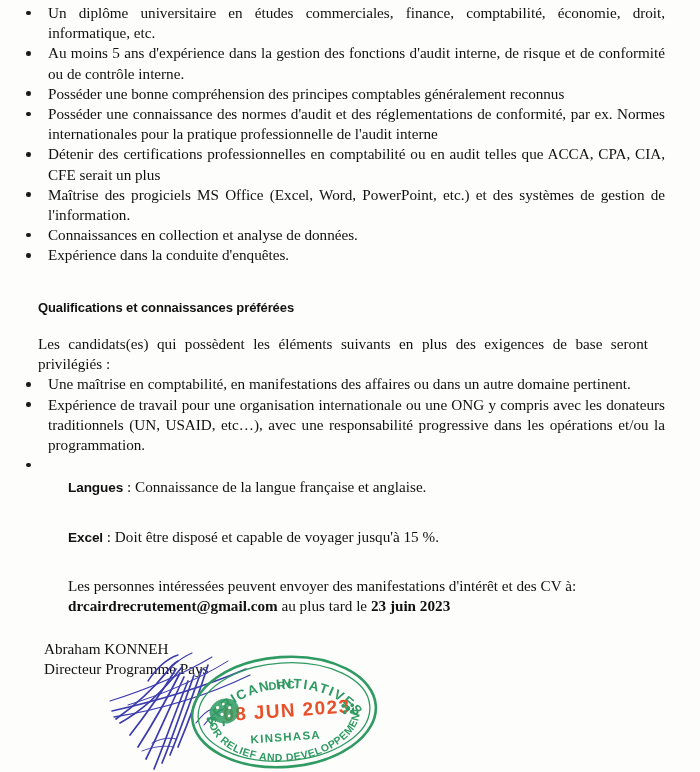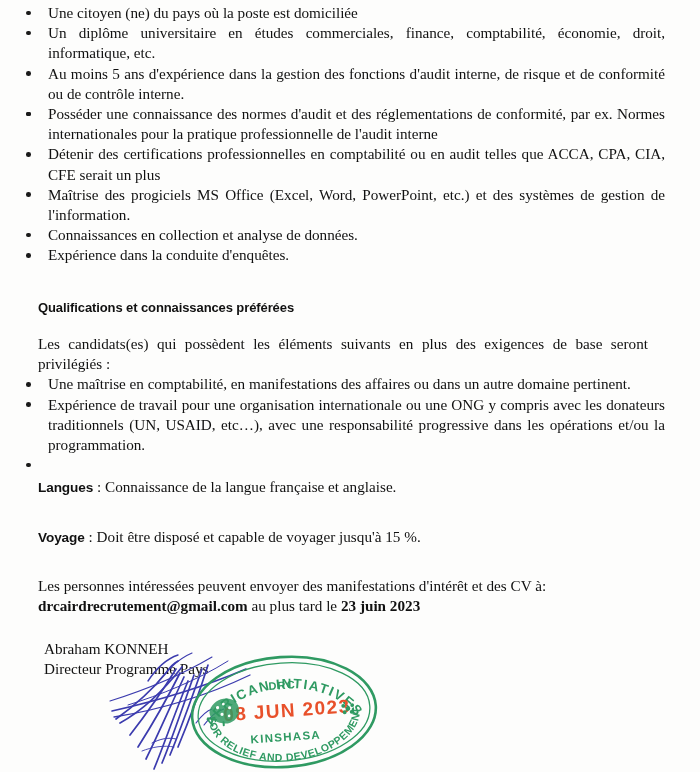--- a/index.html
+++ b/index.html
@@ -66,21 +66,21 @@
   .para {
     font-size: 15.2px;
     line-height: 20.4px;
     text-align: justify;
     text-justify: inter-word;
     padding-left: 38px;
     padding-right: 52px;
     margin: 0;
     color: #111;
   }
-  .para.no-justify { text-align: left; }
+  .para.no-justify { text-align: left; margin-left: 30px; }
 
   .label-bold {
     font-family: "Liberation Sans", sans-serif;
     font-weight: bold;
     font-size: 13.6px;
     letter-spacing: -0.1px;
   }
   .bold-serif {
     font-weight: bold;
   }
@@ -132,32 +132,29 @@
 </style>
 </head>
 <body>
 
 <div class="page">
 
   <div class="list-wrap">
     <ul class="bullet-list list-top">
       <li>
         <span class="bullet-dot"></span>
-        <span>Une citoyen (ne) du pays où la poste est domiciliée</span>
-      </li>
-      <li>
-        <span class="bullet-dot"></span>
         <span>Un diplôme universitaire en études commerciales, finance, comptabilité, économie, droit, informatique, etc.</span>
       </li>
       <li>
         <span class="bullet-dot"></span>
         <span>Au moins 5 ans d'expérience dans la gestion des fonctions d'audit interne, de risque et de conformité ou de contrôle interne.</span>
       </li>
       <li>
         <span class="bullet-dot"></span>
+        <span>Posséder une bonne compréhension des principes comptables généralement reconnus</span>
       </li>
       <li>
         <span class="bullet-dot"></span>
         <span>Posséder une connaissance des normes d'audit et des réglementations de conformité, par ex. Normes internationales pour la pratique professionnelle de l'audit interne</span>
       </li>
       <li>
         <span class="bullet-dot"></span>
         <span>Détenir des certifications professionnelles en comptabilité ou en audit telles que ACCA, CPA, CIA, CFE serait un plus</span>
       </li>
       <li>
@@ -201,21 +198,21 @@
 
   <div class="sp-22"></div>
 
   <p class="para no-justify">
     <span class="label-bold">Langues</span><span> : </span><span>Connaissance de la langue française et anglaise.</span>
   </p>
 
   <div class="sp-28"></div>
 
   <p class="para no-justify">
-    <span class="label-bold">Voyage</span><span> : </span><span>Doit être disposé et capable de voyager jusqu'à 15 %.</span>
+    <span class="label-bold">Excel</span><span> : </span><span>Doit être disposé et capable de voyager jusqu'à 15 %.</span>
   </p>
 
   <div class="sp-28"></div>
 
   <p class="para no-justify">
     <span>Les personnes intéressées peuvent envoyer des manifestations d'intérêt et des CV à:</span><br>
     <span class="bold-serif">drcairdrecrutement@gmail.com</span><span> au plus tard le </span><span class="bold-serif">23 juin 2023</span>
   </p>
 
   <div class="sp-22"></div>

